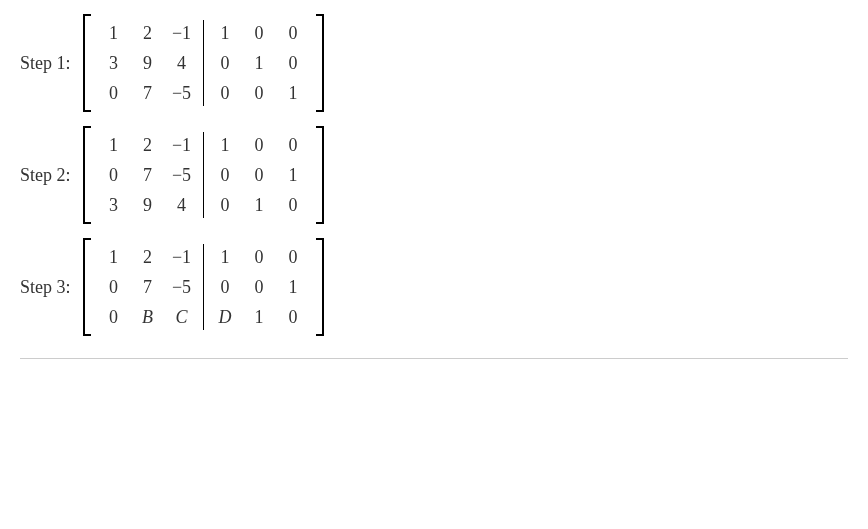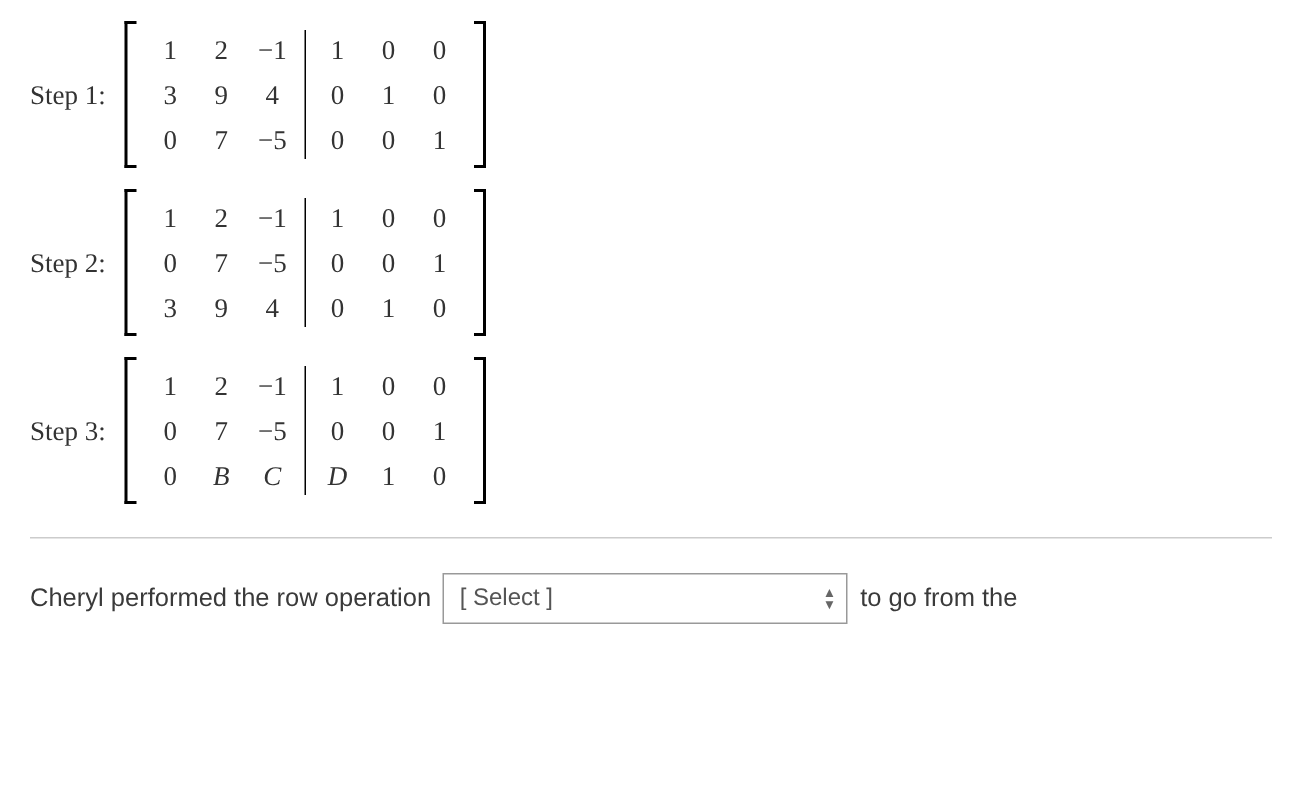--- a/index.html
+++ b/index.html
@@ -226,24 +226,13 @@
         <div class="cell">0</div>
       </div>
     </div>
     <div class="bracket bracket-right"></div>
   </div>
 </div>
 
 <hr class="divider">
 
 <div class="question-block">
-  <div class="line1">
-    <span>Cheryl performed the row operation</span>
-    <span class="select-wrap">
-      <span class="select-box">[ Select ]</span>
-      <span class="select-arrows">
-        <span>▲</span>
-          <span>▼</span>
-      </span>
-    </span>
-    <span>to go from the</span>
-  </div>
 </div>
 
 </body></html>

